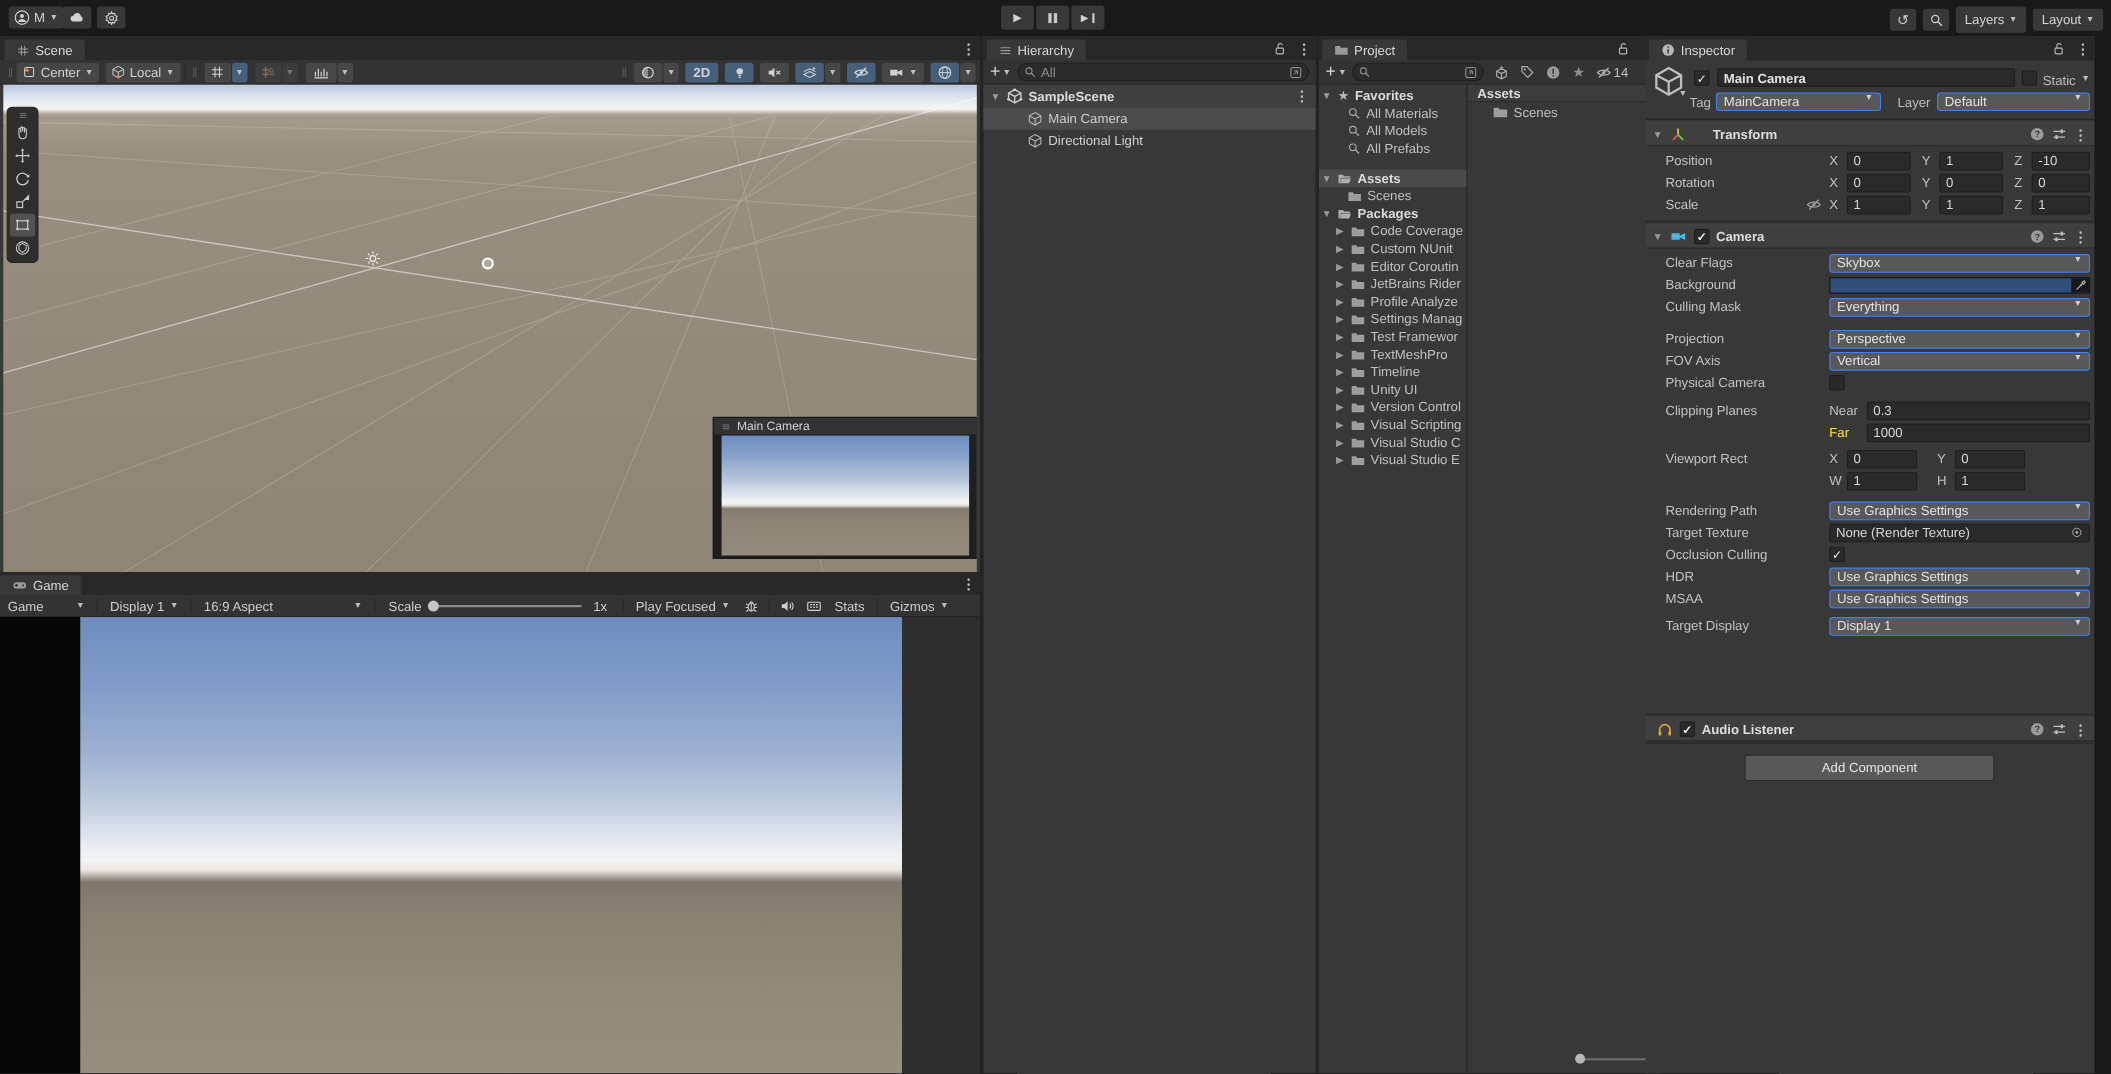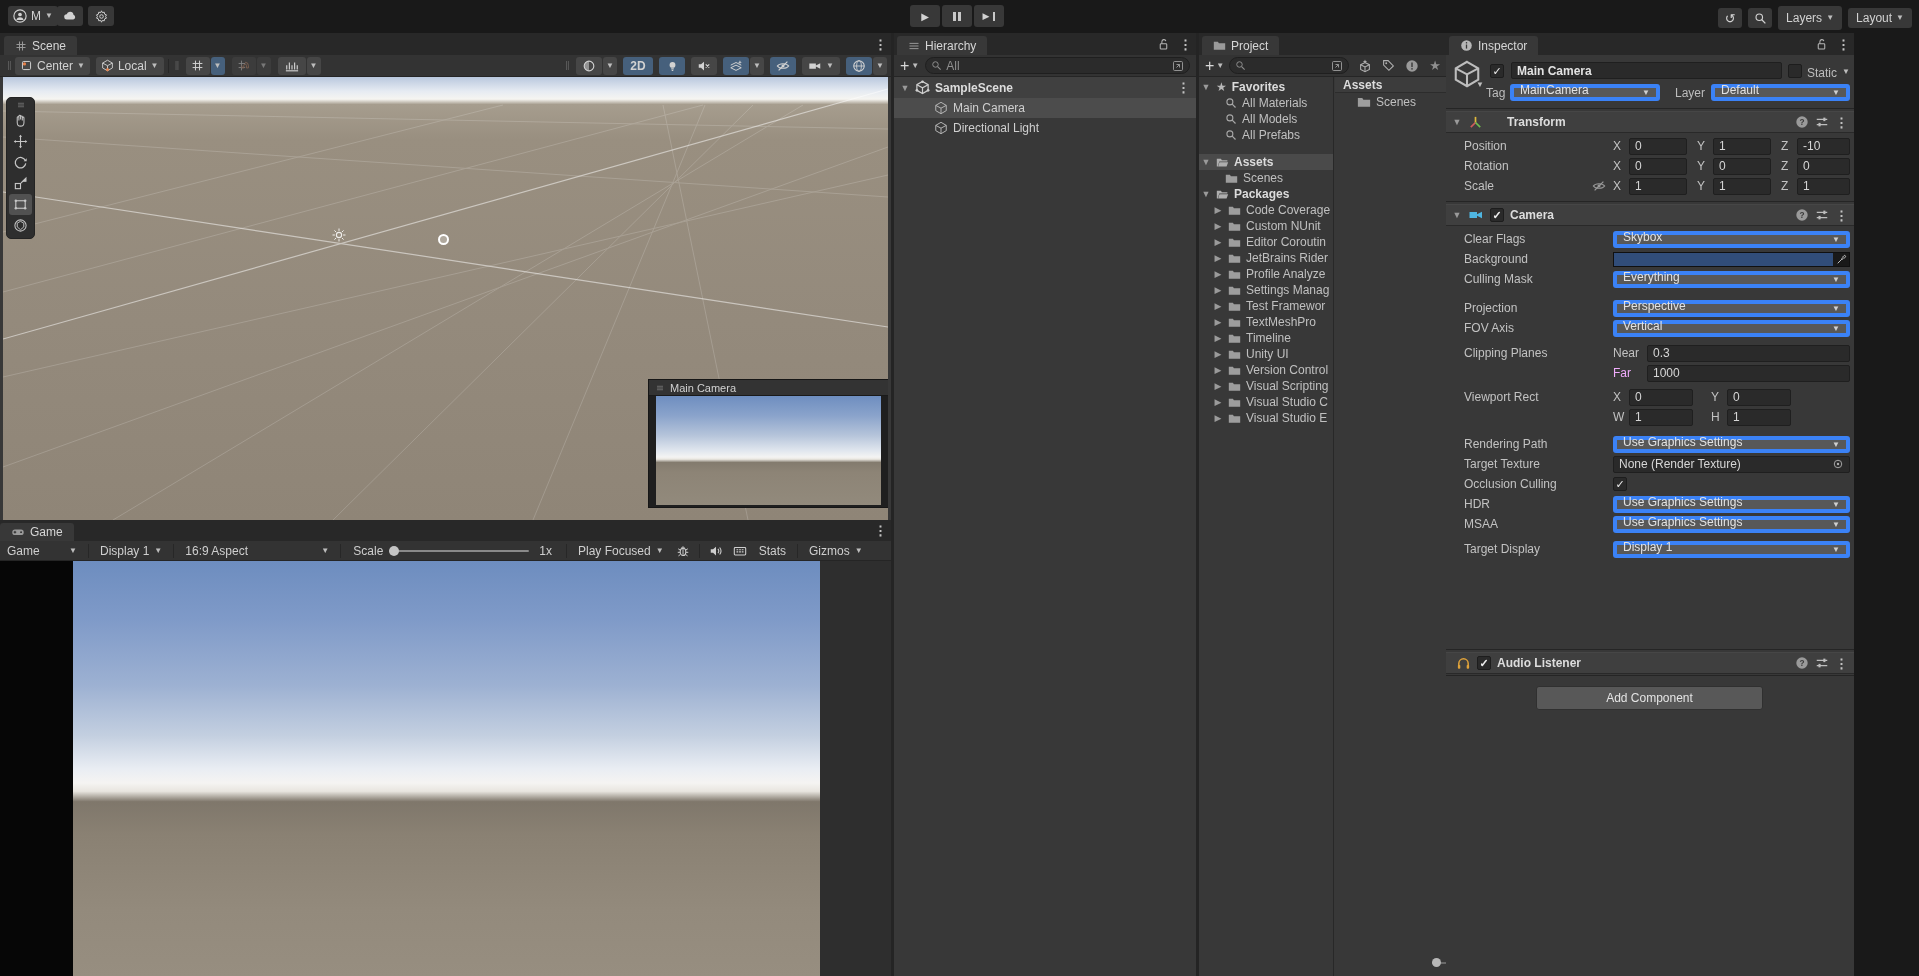--- a/index.html
+++ b/index.html
@@ -10,21 +10,21 @@
 .panel{position:absolute;background:#383838}
 .tabbar{position:absolute;left:0;right:0;top:0;height:22px;background:#282828;display:flex;align-items:flex-end}
 .tab{height:19px;background:#383838;border-radius:3px 3px 0 0;display:flex;align-items:center;gap:5px;padding:0 11px;color:#d6d6d6;margin-left:3px}
 .tabright{position:absolute;right:4px;top:4px;display:flex;align-items:center;gap:9px}
 .toolbar{position:absolute;left:0;right:0;top:22px;height:22px;background:#333333;border-bottom:1px solid #252525;display:flex;align-items:center}
 .btn{background:#464646;border-radius:3px;height:18px;display:inline-flex;align-items:center;justify-content:center;gap:4px;padding:0 5px;color:#d2d2d2;white-space:nowrap}
 .btn.blue{background:#46607c}
 .caret{font-size:8px;color:#bdbdbd;line-height:1}
 .kebab{color:#c2c2c2;font-size:13px;font-weight:bold;letter-spacing:0}
 .sep{width:1px;height:14px;background:#272727;margin:0 4px}
-.ddl{background:#585858;border:4px solid #3b82f6;border-radius:3px;height:17px;display:flex;align-items:flex-end;padding:0 6px;color:#e2e2e2;flex:1;min-width:0}
+.ddl{background:#585858;border:1px solid #3b82f6;border-radius:3px;height:17px;display:flex;align-items:flex-start;padding:0 6px;color:#e2e2e2;flex:1;min-width:0}
 .ddl .caret{margin-left:auto;color:#cfcfcf}
 .field{background:#2a2a2a;border:1px solid #1f1f1f;border-radius:2px;height:17px;display:flex;align-items:center;padding:0 5px;color:#d6d6d6}
 .check{width:14px;height:14px;background:#2a2a2a;border:1px solid #1d1d1d;border-radius:2px;display:flex;align-items:center;justify-content:center;font-size:11px;color:#ededed;flex:none}
 .searchbox{background:#2b2b2b;border:1px solid #1f1f1f;border-radius:9px;height:17px;display:flex;align-items:center;gap:4px;padding:0 5px;color:#8f8f8f}
 
 .irow{display:flex;align-items:center;height:20px;padding:0 4px 0 18px}
 .ilabel{width:149px;flex:none;color:#c2c2c2;overflow:hidden;white-space:nowrap}
 .ictrl{flex:1;display:flex;align-items:center;gap:4px;min-width:0}
 .chead{position:absolute;left:0;right:0;height:22px;background:#3f3f3f;border-top:1px solid #464646;border-bottom:1px solid #292929;display:flex;align-items:center;gap:6px;padding:0 6px;font-weight:bold;color:#dddddd}
 .chead .grow{flex:1}
@@ -824,21 +824,21 @@
       <span>Scenes</span>
     </div>
   </div>
 
   <div class="abs" style="right:8px;bottom:8px;width:68px;height:10px">
     <div style="position:absolute;left:0;right:0;top:4px;height:2px;background:#6a6a6a"></div>
     <div style="position:absolute;left:0;top:0;width:9px;height:9px;border-radius:50%;background:#b8b8b8"></div>
   </div>
 </div>
 
-<div class="panel" style="left:1446px;top:33px;width:408px;height:943px;overflow:hidden">
+<div class="panel" style="left:1496px;top:33px;width:408px;height:943px;overflow:hidden">
   <div class="tabbar">
     <div class="tab">
       <svg width="13" height="13">
           <use href="#i-info"></use>
         </svg>
       <span>Inspector</span>
     </div>
     <div class="tabright">
       <svg width="13" height="13" color="#b5b5b5">
           <use href="#i-lockopen"></use>
@@ -1004,34 +1004,40 @@
     </div>
     <div class="irow">
       <span class="ilabel">FOV Axis</span>
       <div class="ictrl">
           <div class="ddl">
             <span>Vertical</span>
             <span class="caret">▼</span>
           </div>
         </div>
     </div>
+    <div class="irow">
+      <span class="ilabel">Physical Camera</span>
+      <div class="ictrl">
+          <div class="check"></div>
+        </div>
+    </div>
     <div style="height:5px"></div>
     <div class="irow">
       <span class="ilabel">Clipping Planes</span>
       <div class="ictrl">
         <span style="width:30px;flex:none;color:#c2c2c2">Near</span>
         <div class="field" style="flex:1">
             <span>0.3</span>
           </div>
       </div>
     </div>
     <div class="irow">
       <span class="ilabel"></span>
       <div class="ictrl">
-        <span style="width:30px;flex:none;color:#f0abfc">Far</span>
+        <span style="width:30px;flex:none;color:#fde047">Far</span>
         <div class="field" style="flex:1">
             <span>1000</span>
           </div>
       </div>
     </div>
     <div style="height:4px"></div>
     <div class="irow">
       <span class="ilabel">Viewport Rect</span>
       <div class="ictrl">
         <span class="axis">X</span>

